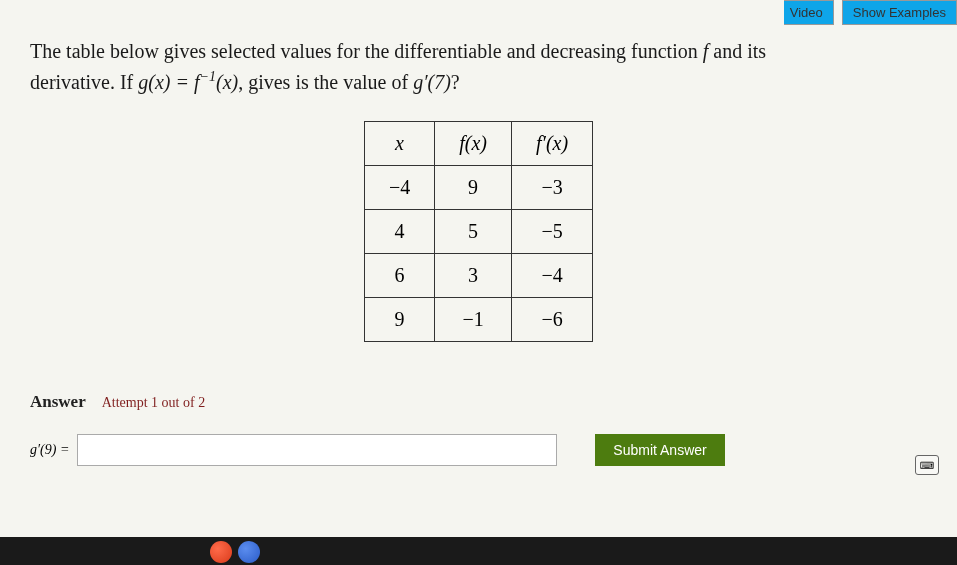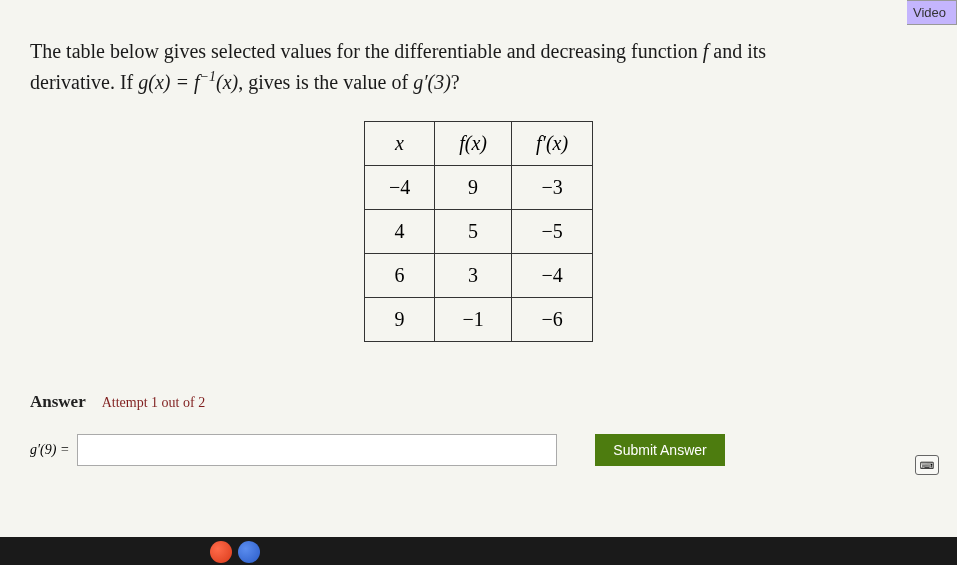--- a/index.html
+++ b/index.html
@@ -19,21 +19,21 @@
       position: absolute;
       top: 0;
       right: 0;
       display: flex;
       gap: 8px;
     }
     .top-button {
       border: 1px solid #999;
       padding: 4px 10px;
       font-size: 13px;
-      background: #c4b5fd;
+      background: #0ea5e9;
       font-family: Arial, sans-serif;
       color: #333;
     }
     .top-button.partial {
       border-left: none;
       padding-left: 6px;
     }
     .content {
       padding: 36px 30px 0 30px;
     }
@@ -145,27 +145,28 @@
     .sup {
       font-size: 0.7em;
       vertical-align: super;
     }
   </style>
 </head>
 <body>
 
 <div class="top-buttons">
   <div class="top-button partial">Video</div>
+  <div class="top-button">Show Examples</div>
 </div>
 
 <div class="content">
   <div class="problem-text">
     <span>The table below gives selected values for the differentiable and decreasing function </span><span class="math">f</span><span> and its</span>
     <br>
-    <span>derivative. If </span><span class="math"><span>g(x) = f</span><span class="sup">−1</span><span>(x)</span></span><span>, gives is the value of </span><span class="math">g′(3)</span><span>?</span>
+    <span>derivative. If </span><span class="math"><span>g(x) = f</span><span class="sup">−1</span><span>(x)</span></span><span>, gives is the value of </span><span class="math">g′(7)</span><span>?</span>
   </div>
 
   <table>
     <thead>
       <tr>
         <th>x</th>
         <th>f(x)</th>
         <th>f′(x)</th>
       </tr>
     </thead>

